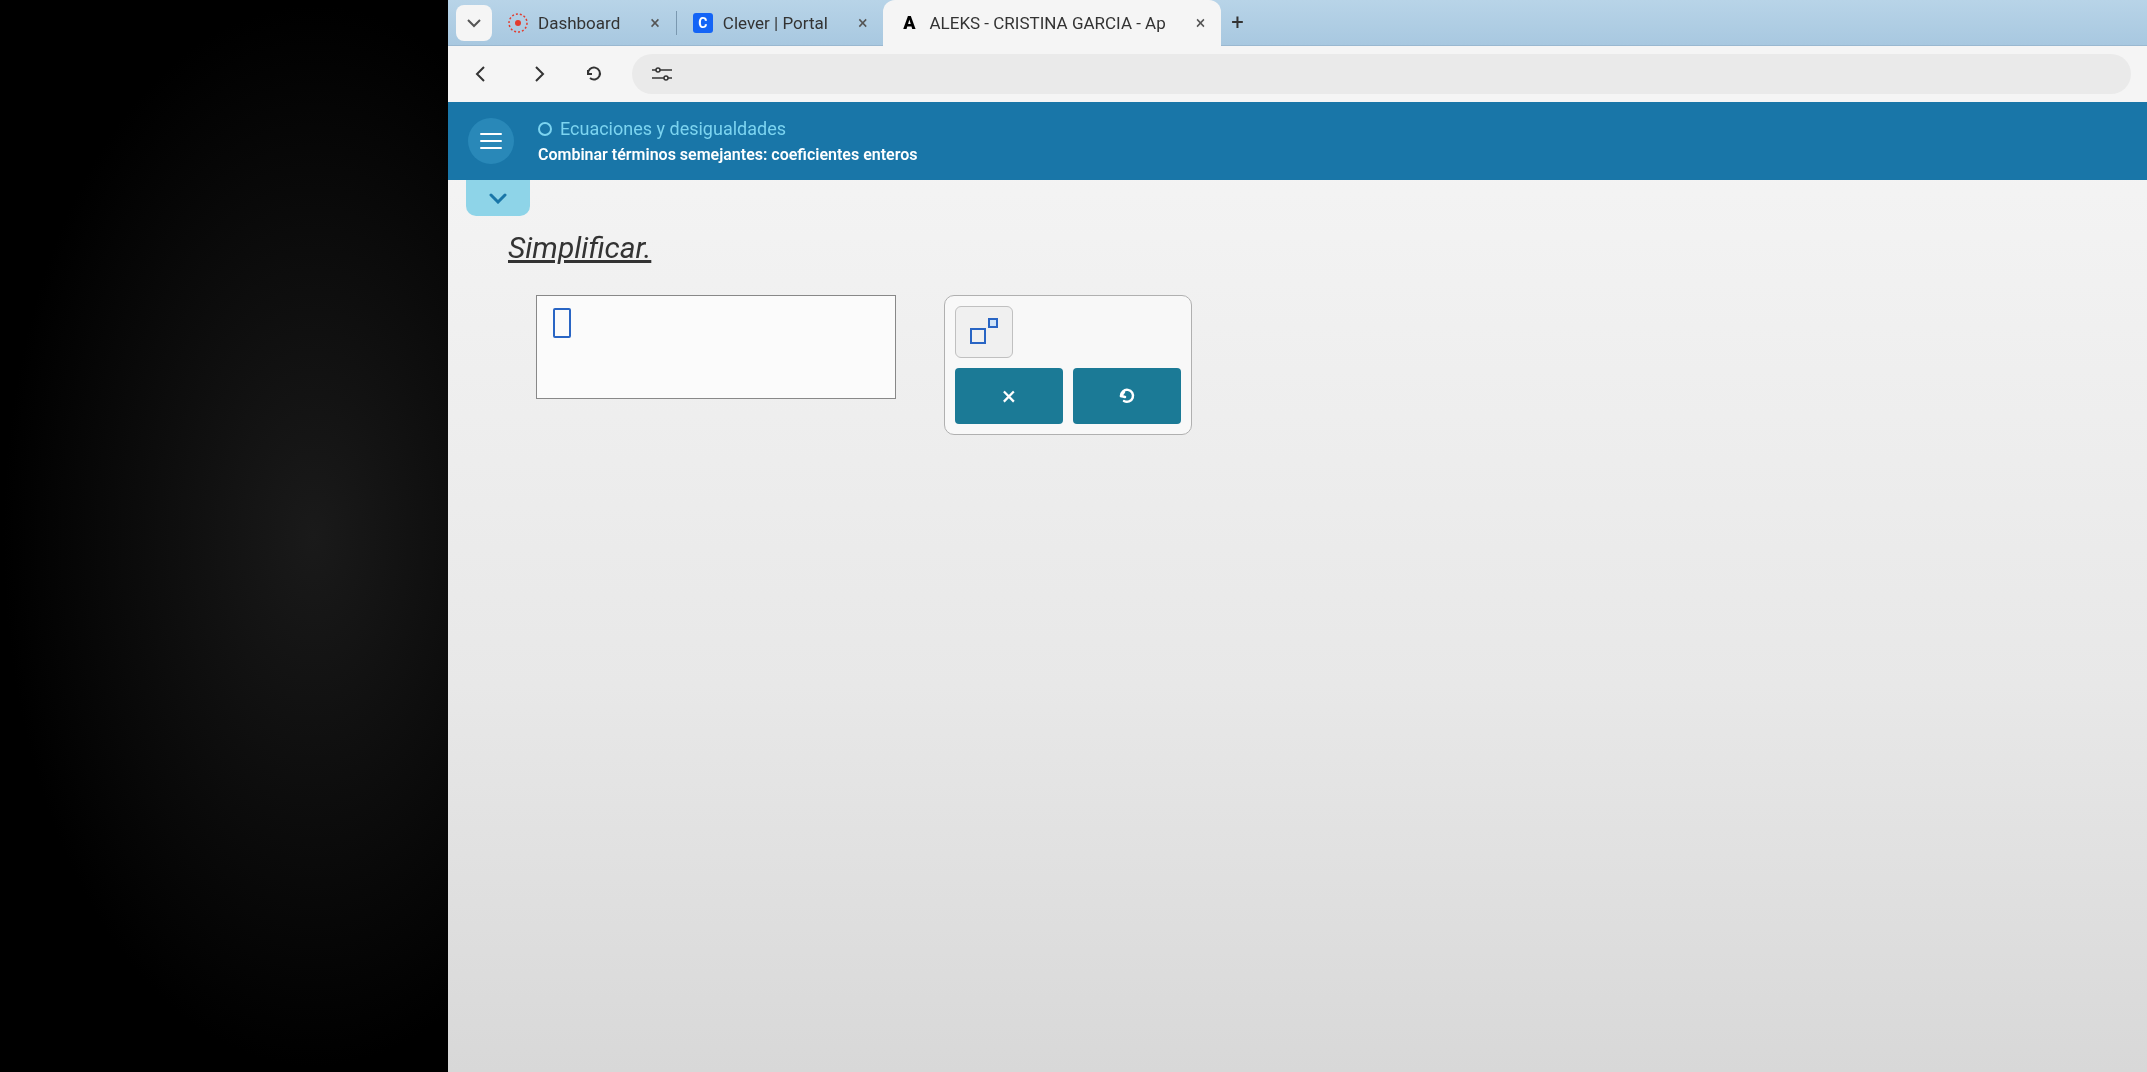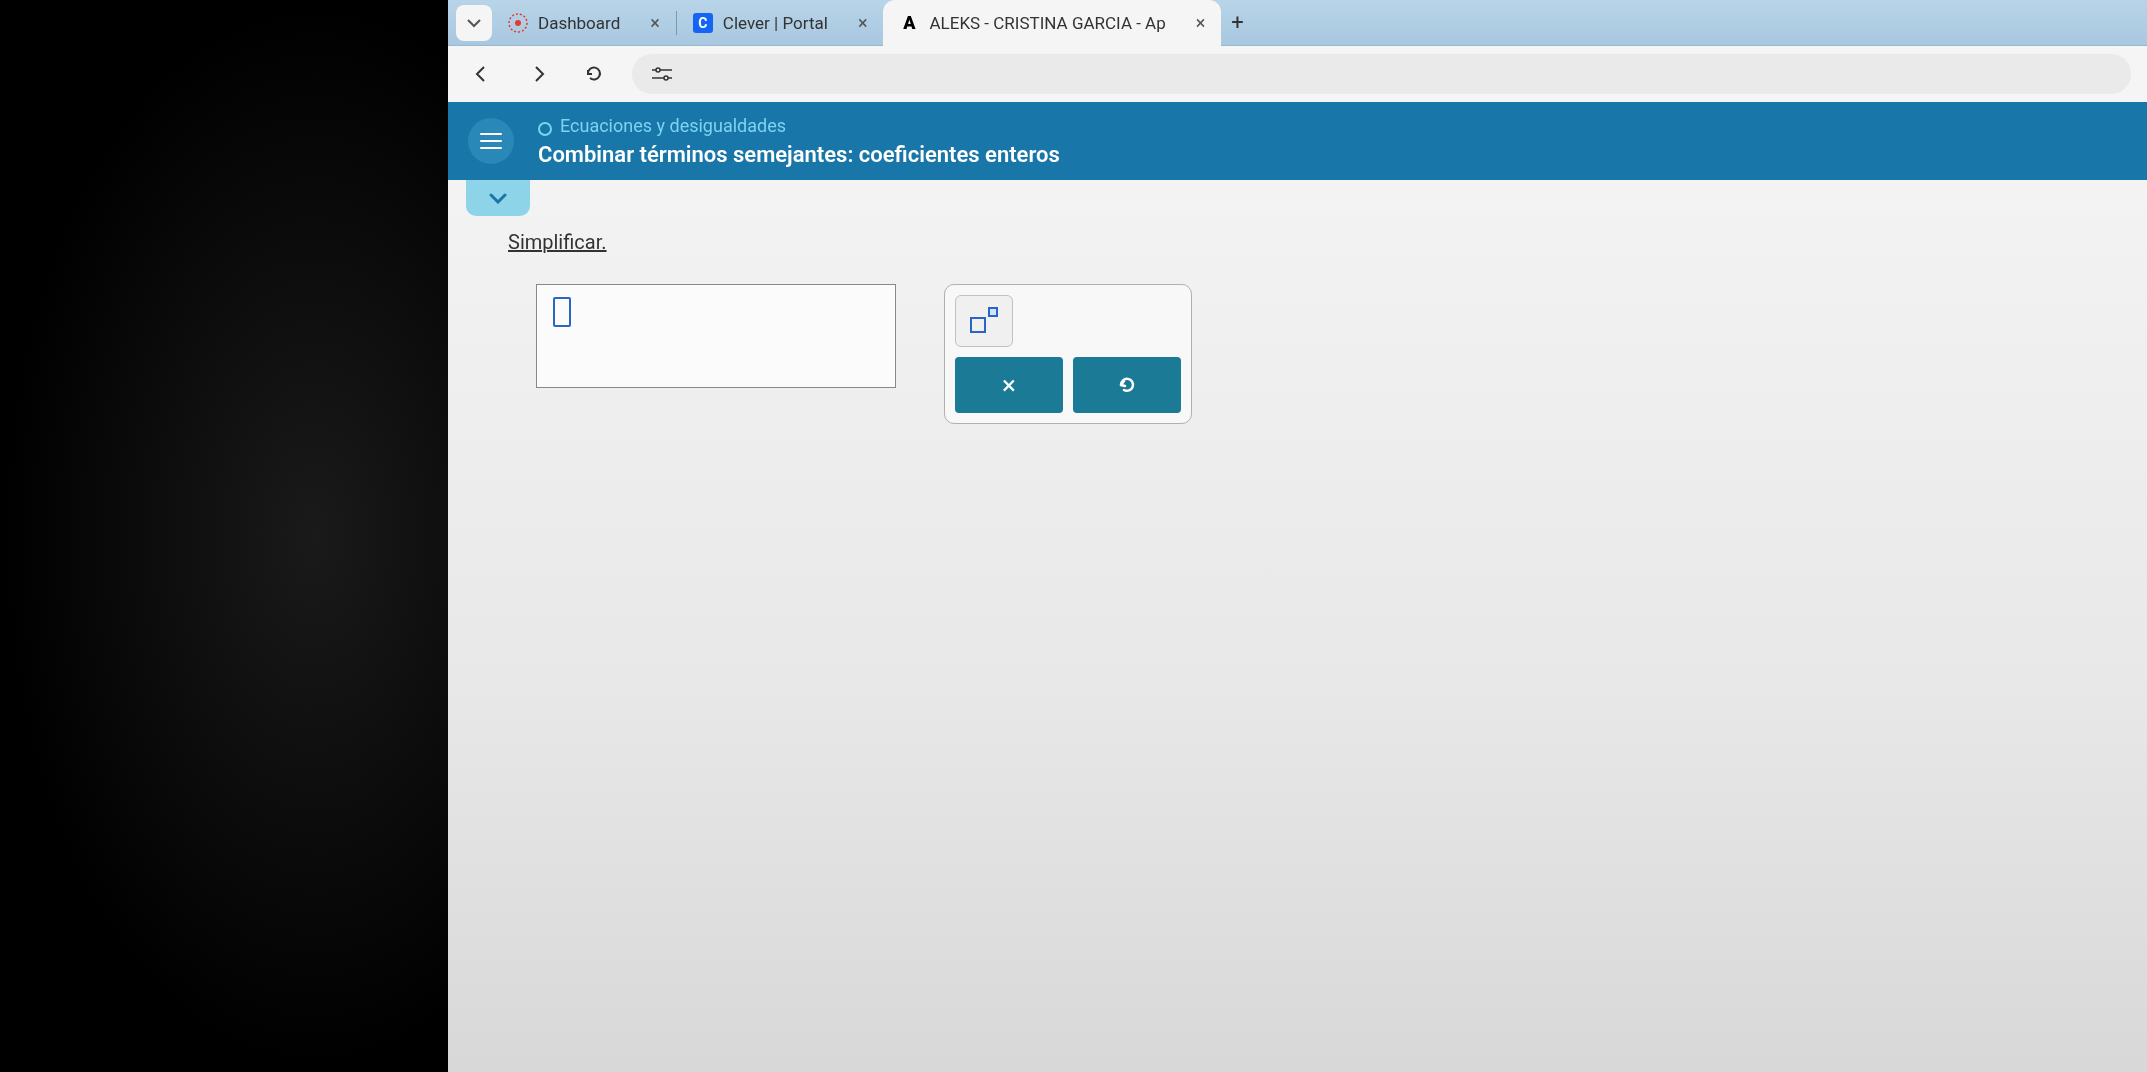--- a/index.html
+++ b/index.html
@@ -147,54 +147,55 @@
   background: #fff;
   border-radius: 1px;
 }
 .header-text {
   display: flex;
   flex-direction: column;
   gap: 6px;
 }
 .breadcrumb {
   display: flex;
-  align-items: flex-end;
+  align-items: center;
   gap: 8px;
   color: #7cd4f0;
   font-size: 18px;
 }
 .breadcrumb-circle {
   width: 14px; height: 14px;
   border: 2px solid #7cd4f0;
   border-radius: 50%;
 }
 .topic-title {
   color: #fff;
-  font-size: 22px;
+  font-size: 16px;
   font-weight: 600;
 }
 .dropdown-tab {
   position: absolute;
   left: 18px; top: 78px;
   width: 64px; height: 36px;
   background: #8ed4e8;
   border-radius: 0 0 10px 10px;
   display: flex;
   align-items: center;
   justify-content: center;
 }
 .problem-area {
   padding: 40px 60px;
 }
 .instruction {
-  font-size: 20px;
+  font-size: 30px;
   color: #333;
   text-decoration: underline;
   margin-top: 10px;
   margin-bottom: 30px;
+  font-style: italic;
 }
 .expression {
   font-family: "Times New Roman", serif;
   font-size: 30px;
   color: #222;
   margin-left: 40px;
   margin-bottom: 48px;
 }
 .expression .var {
   font-style: italic;

